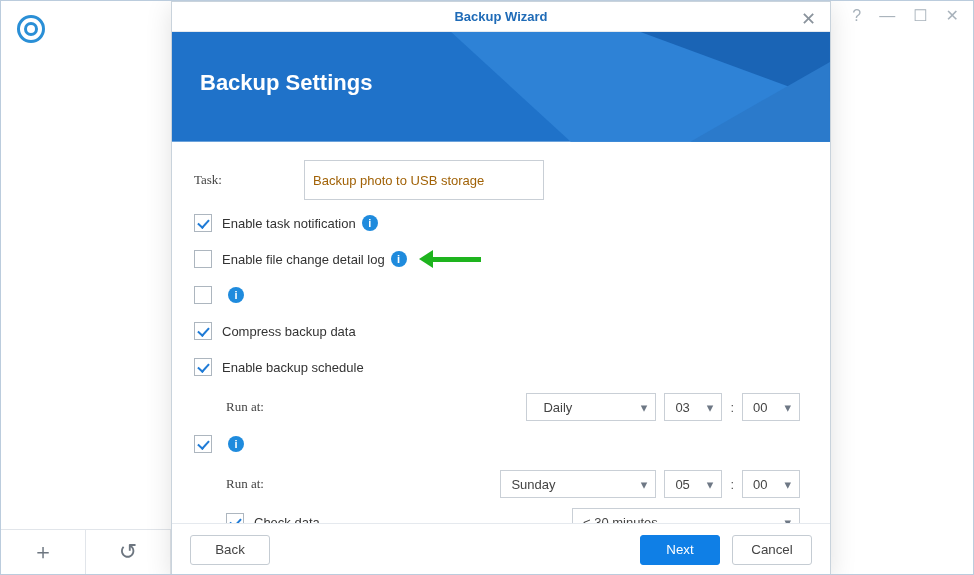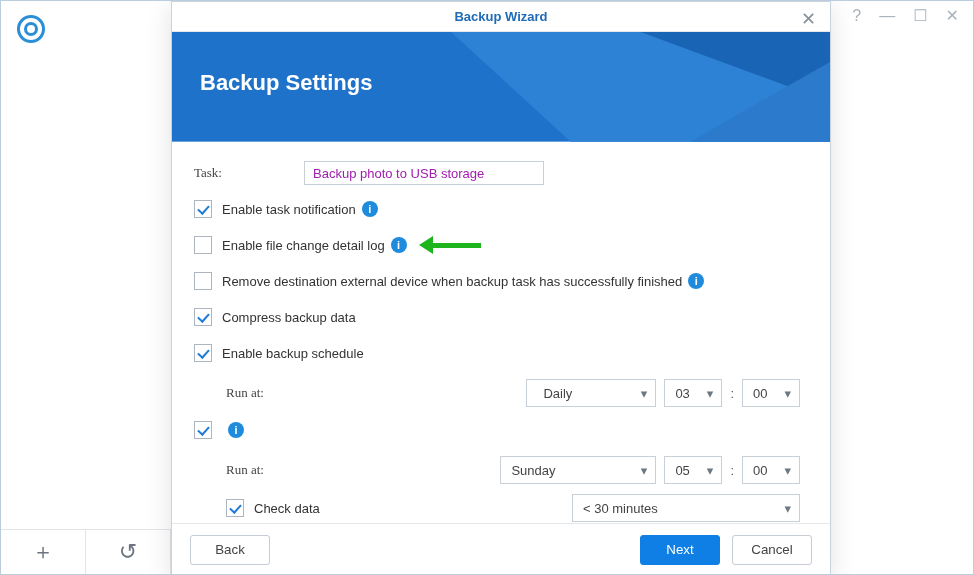--- a/index.html
+++ b/index.html
@@ -31,21 +31,21 @@
   .scroll { flex:1; overflow-y:auto; padding:18px 30px 8px 22px; }
   .scroll::-webkit-scrollbar{ width:10px; }
   .scroll::-webkit-scrollbar-track{ background:transparent; border-left:1px solid #eef1f4; }
   .scroll::-webkit-scrollbar-thumb{ background:#d5dbe1; border-radius:5px; }
 
   .row { display:flex; align-items:center; margin-bottom:10px; min-height:26px; }
   .lbl { width:110px; color:#444;font-family:Liberation Serif, serif; }
   .indent { margin-left:32px; }
   .gap-top { margin-top:13px; }
 
-  .textbox { width:240px; height:24px; border:1px solid #c9cfd6; padding:0 8px; color:#a21caf; background:#fff; font-size:13px; }
+  .textbox { width:240px; height:40px; border:1px solid #c9cfd6; padding:0 8px; color:#a16207; background:#fff; font-size:13px; }
 
   .chk { width:18px; height:18px; border:1px solid #adb6bf; margin-right:10px; position:relative; flex:0 0 18px; background:#fff; }
   .chk.on::after{ content:""; position:absolute; left:3px; top:4px; width:9px; height:5px; border-left:2.5px solid #1f7bd6; border-bottom:2.5px solid #1f7bd6; transform:rotate(-48deg); }
 
   .info-icon { width:16px; height:16px; border-radius:50%; background:#1f8bdd; color:#fff; font-size:11px; font-weight:700; display:inline-flex; align-items:center; justify-content:center; margin-left:6px; }
 
   .arrow-annot { position:relative; width:60px; height:16px; margin-left:14px; }
   .arrow-annot .shaft{ position:absolute; top:6px; left:10px; right:0; height:5px; background:#1eb41e; }
   .arrow-annot .head{ position:absolute; left:-2px; top:-1px; width:0; height:0; border-top:9px solid transparent; border-bottom:9px solid transparent; border-right:14px solid #1eb41e; }
 
@@ -118,21 +118,20 @@
           <span>Enable file change detail log</span>
           <span class="info-icon">i</span>
           <div class="arrow-annot">
             <div class="head"></div>
               <div class="shaft"></div>
           </div>
         </div>
 
         <div class="row">
           <div class="chk"></div>
-          <span>Remove destination external device when backup task has successfully finished</span>
           <span class="info-icon">i</span>
         </div>
 
         <div class="row">
           <div class="chk on"></div>
           <span>Compress backup data</span>
         </div>
 
         <div class="row">
           <div class="chk on"></div>

